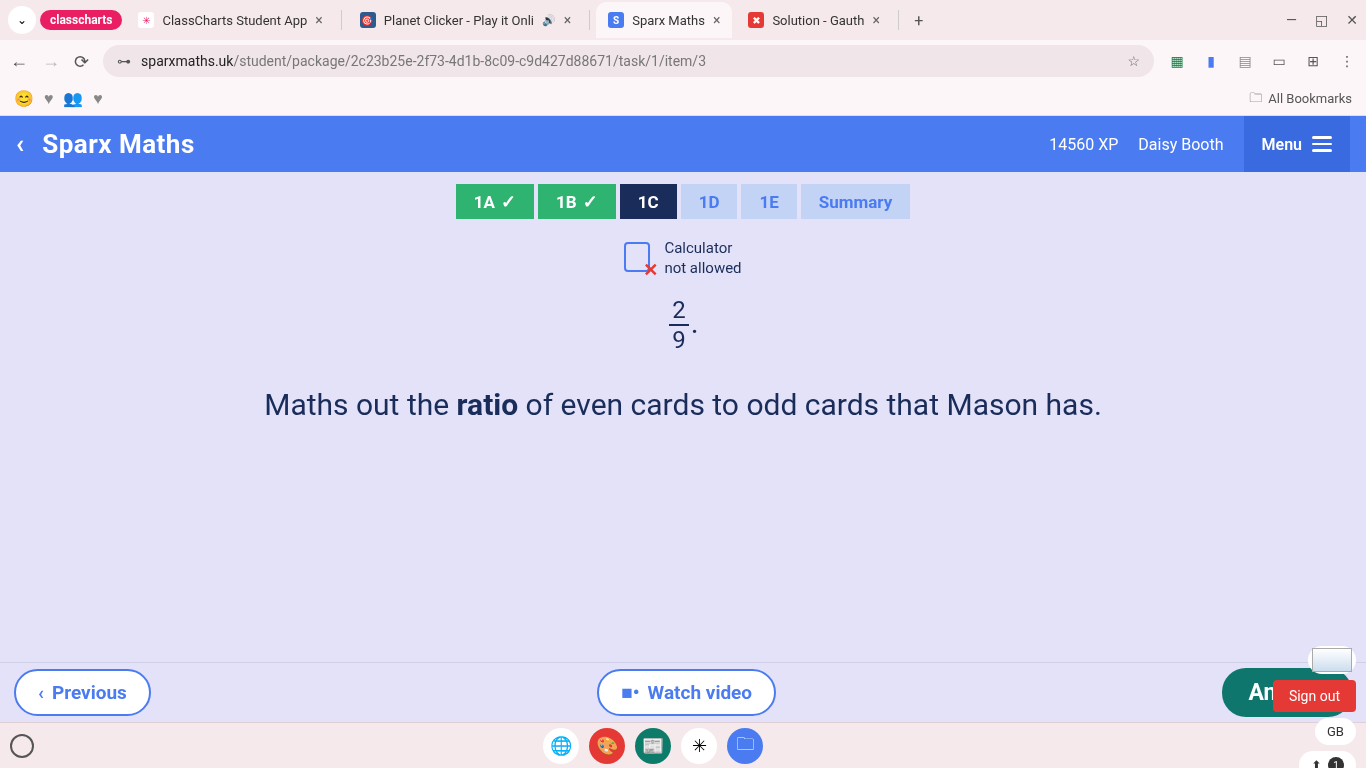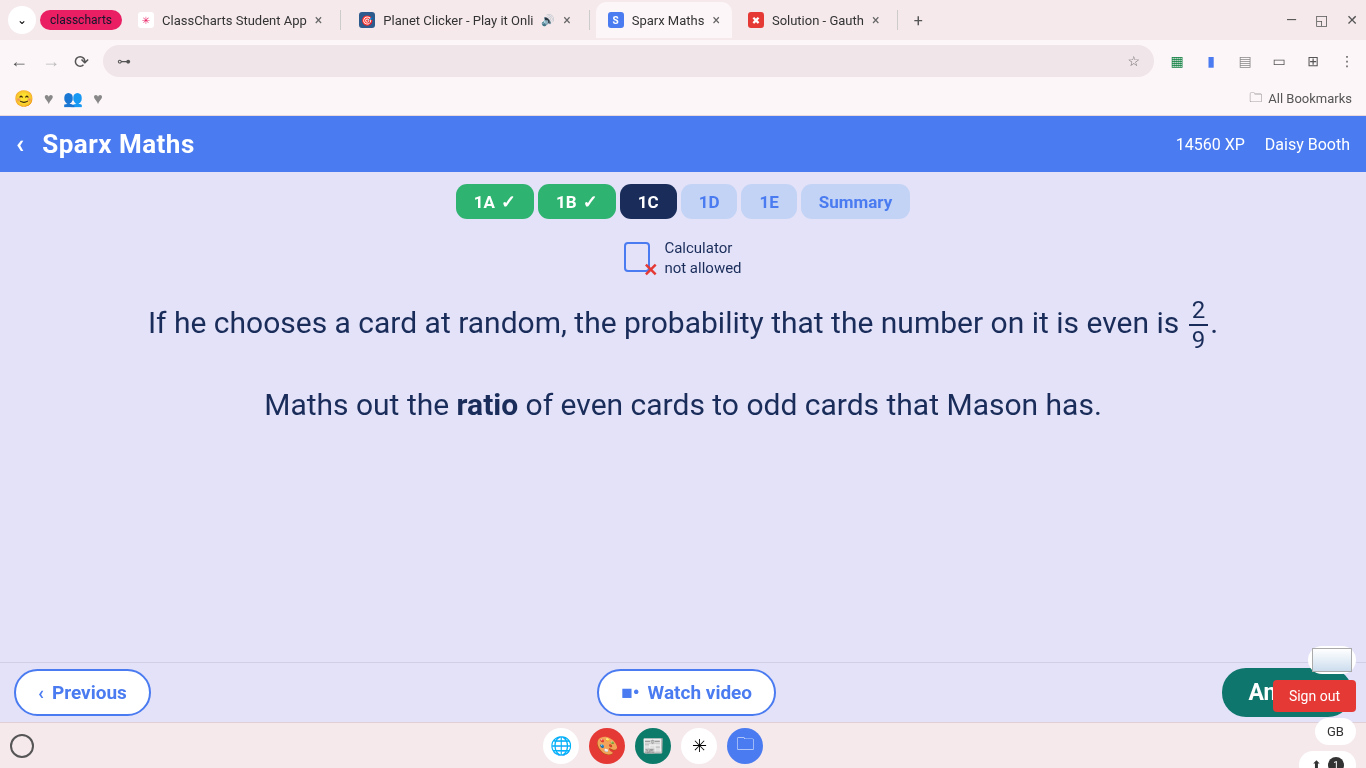--- a/index.html
+++ b/index.html
@@ -1,21 +1,21 @@
 <!DOCTYPE html>
 <html><head>
 <meta charset="utf-8">
 <style>
 * { margin: 0; padding: 0; box-sizing: border-box; font-family: -apple-system, BlinkMacSystemFont, "Segoe UI", Roboto, sans-serif; }
 body { width: 1366px; height: 768px; overflow: hidden; background: #f5e9ec; display: flex; flex-direction: column; }
 
 
 .chrome-top { background: #f5e9ec; height: 40px; display: flex; align-items: center; padding: 0 8px; gap: 4px; }
 .tab-dropdown { width: 28px; height: 28px; border-radius: 50%; background: #fff; display: flex; align-items: center; justify-content: center; font-size: 12px; }
-.tab-pill { background: #e91e63; color: #0f172a; font-size: 12px; padding: 3px 10px; border-radius: 12px; font-weight: 400; }
+.tab-pill { background: #e91e63; color: #ffffff; font-size: 12px; padding: 3px 10px; border-radius: 12px; font-weight: 700; }
 .tab { height: 36px; display: flex; align-items: center; gap: 8px; padding: 0 12px; border-radius: 10px 10px 0 0; font-size: 13px; color: #333; min-width: 0; max-width: 240px; }
 .tab.active { background: #fdf6f8; }
 .tab-favicon { width: 16px; height: 16px; border-radius: 3px; display: inline-flex; align-items: center; justify-content: center; font-size: 10px; flex-shrink: 0; }
 .tab-title { white-space: nowrap; overflow: hidden; text-overflow: ellipsis; flex: 1; }
 .tab-close { color: #666; font-size: 14px; cursor: pointer; }
 .tab-speaker { color: #555; font-size: 11px; }
 .tab-sep { width: 1px; height: 20px; background: #ccc; margin: 0 2px; }
 .tab-new { width: 28px; height: 28px; display: flex; align-items: center; justify-content: center; font-size: 16px; color: #555; }
 .window-controls { margin-left: auto; display: flex; gap: 18px; color: #555; font-size: 14px; }
 
@@ -42,21 +42,21 @@
 .header-right { margin-left: auto; display: flex; align-items: center; gap: 20px; font-size: 16px; text-align: center; }
 .menu-btn { background: #3a6ae0; padding: 0 18px; height: 56px; display: flex; align-items: center; gap: 10px; font-weight: 600; }
 .hamburger { display: inline-flex; flex-direction: column; gap: 4px; }
 .hamburger span { width: 20px; height: 2.5px; background: #fff; border-radius: 2px; }
 
 
 .content { flex: 1; background: #e3e2f8; overflow: hidden; display: flex; flex-direction: column; }
 
 
 .progress-row { display: flex; justify-content: center; gap: 4px; padding: 12px 0; }
-.prog-pill { padding: 7px 18px; border-radius: 11px; font-size: 17px; font-weight: 700; display: flex; align-items: center; gap: 6px; cursor: pointer; }
+.prog-pill { padding: 7px 18px; border-radius: 0; font-size: 17px; font-weight: 700; display: flex; align-items: center; gap: 6px; cursor: pointer; }
 .prog-pill.done { background: #2fb370; color: #fff; }
 .prog-pill.current { background: #1a2d5a; color: #fff; }
 .prog-pill.todo { background: #c2d3f5; color: #4a7bf0; }
 .check { font-size: 18px; }
 
 
 .info-row { display: flex; justify-content: center; align-items: center; gap: 20px; margin-top: 8px; }
 .bookwork { background: #1a2d5a; color: #fff; padding: 14px 22px; border-radius: 10px; font-size: 18px; font-weight: 500; }
 .calc-box { display: flex; align-items: center; gap: 10px; color: #1a2d5a; font-size: 15px; }
 .calc-icon { position: relative; width: 30px; height: 34px; }
@@ -125,20 +125,21 @@
     <span>✕</span>
   </div>
 </div>
 
 <div class="url-row">
   <span class="nav-btn">←</span>
   <span class="nav-btn disabled">→</span>
   <span class="nav-btn">⟳</span>
   <div class="url-bar">
     <span>⊶</span>
+    <span><span class="url-domain">sparxmaths.uk</span><span class="url-path">/student/package/2c23b25e-2f73-4d1b-8c09-c9d427d88671/task/1/item/3</span></span>
     <span class="url-star">☆</span>
   </div>
   <div class="ext-icons">
     <span class="ext-icon" style="color:#0a7d3c">▦</span>
     <span class="ext-icon" style="color:#4a7bf0">▮</span>
     <span class="ext-icon" style="color:#888">▤</span>
     <span class="ext-icon">▭</span>
     <span class="ext-icon">⊞</span>
     <span class="ext-icon">⋮</span>
   </div>
@@ -154,20 +155,28 @@
     <span>All Bookmarks</span>
   </div>
 </div>
 
 <div class="sparx-header">
   <span class="back-chev">‹</span>
   <span class="sparx-logo">Sparx Maths</span>
   <div class="header-right">
     <span>14560 XP</span>
     <span>Daisy Booth</span>
+    <div class="menu-btn">
+      <span>Menu</span>
+      <span class="hamburger">
+          <span></span>
+          <span></span>
+          <span></span>
+        </span>
+    </div>
   </div>
 </div>
 
 <div class="content">
 
   <div class="progress-row">
     <div class="prog-pill done">
         <span>1A</span>
         <span class="check">✓</span>
       </div>
@@ -197,21 +206,21 @@
       </div>
       <div class="calc-text">
         <div>Calculator</div>
         <div>not allowed</div>
       </div>
     </div>
   </div>
 
   <div class="question">
     <div>
-      <span>If he chooses a card at random, the probability that the number on it is even is </span><span class="frac">
+      <span class="frac">
           <span class="num">2</span>
           <span class="den">9</span>
         </span><span>.</span>
     </div>
     <div class="gap"></div>
     <div>
       <span>Maths out the </span><b>ratio</b><span> of even cards to odd cards that Mason has.</span>
     </div>
   </div>
 

